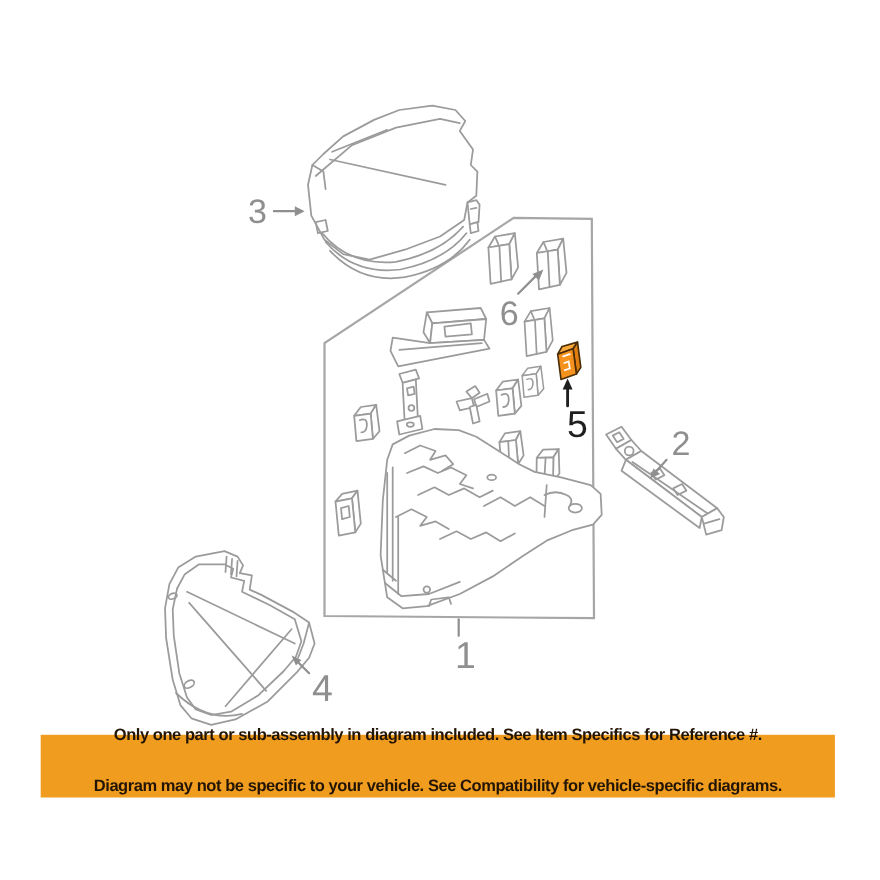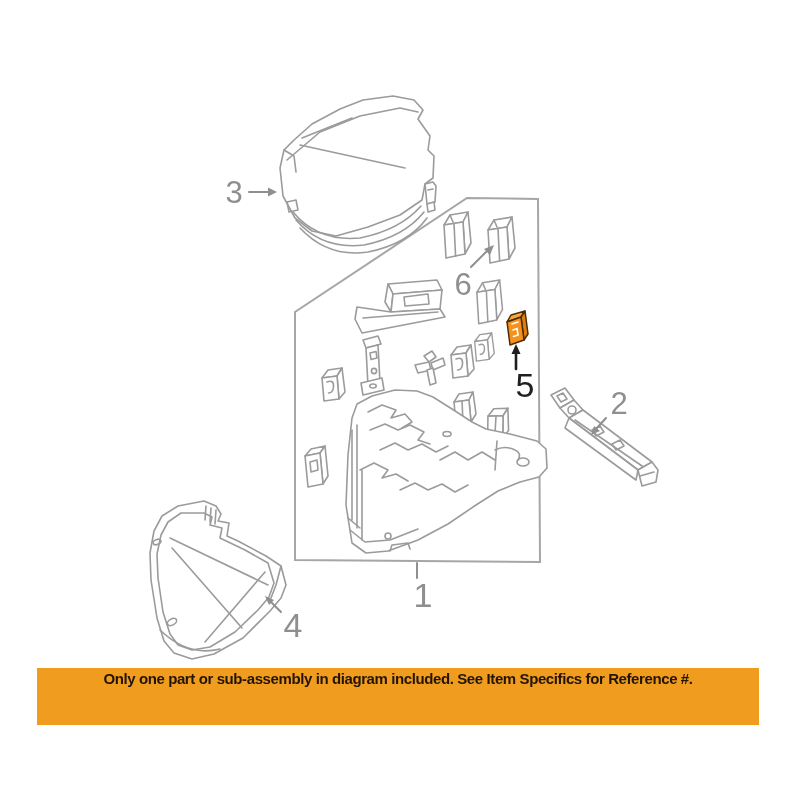--- a/index.html
+++ b/index.html
@@ -12,21 +12,21 @@
   .num{font-family:"Liberation Sans",sans-serif;font-size:31px;fill:#8F8F8F;text-anchor:middle;}
   .num-big{font-size:34px;}
   .num-hl{fill:#1F1F1F;}
   .arr{stroke:#8F8F8F;stroke-width:2;fill:none;stroke-linecap:round;}
   .arrhead{fill:#8F8F8F;stroke:none;}
   .arr-hl{stroke:#1F1F1F;stroke-width:2.6;}
   .arrhead-hl{fill:#1F1F1F;}
   .hl{stroke:#4A2C05;stroke-width:1.5;stroke-linejoin:round;}
   .hl-acc{fill:none;stroke:#ffffff;stroke-width:1.6;stroke-linecap:round;}
   .banner{position:absolute;left:37px;top:668px;width:722px;height:57px;background:#F09C1E;
-          display:flex;flex-direction:column;align-items:center;justify-content:space-between;
+          display:flex;flex-direction:column;align-items:center;justify-content:flex-end;
           color:#231505;font-weight:bold;font-size:15px;letter-spacing:-0.4px;
           line-height:21px;white-space:nowrap;gap:25px;}
 </style>
 </head>
 <body>
 
 <div class="stage">
   <svg width="800" height="800" viewBox="0 0 800 800">
     <defs>
       <g id="sym-relay">
@@ -209,14 +209,15 @@
 
     <g>
       <path class="arr" d="M471,267 L487,251"></path>
       <polygon class="arrhead" points="494,245 484,249 490,255"></polygon>
       <text class="num" x="463" y="295">6</text>
     </g>
   </svg>
 
   <div class="banner">
     <div>Only one part or sub-assembly in diagram included. See Item Specifics for Reference #.</div>
+    <div>Diagram may not be specific to your vehicle. See Compatibility for vehicle-specific diagrams.</div>
   </div>
 </div>
 
 </body></html>

